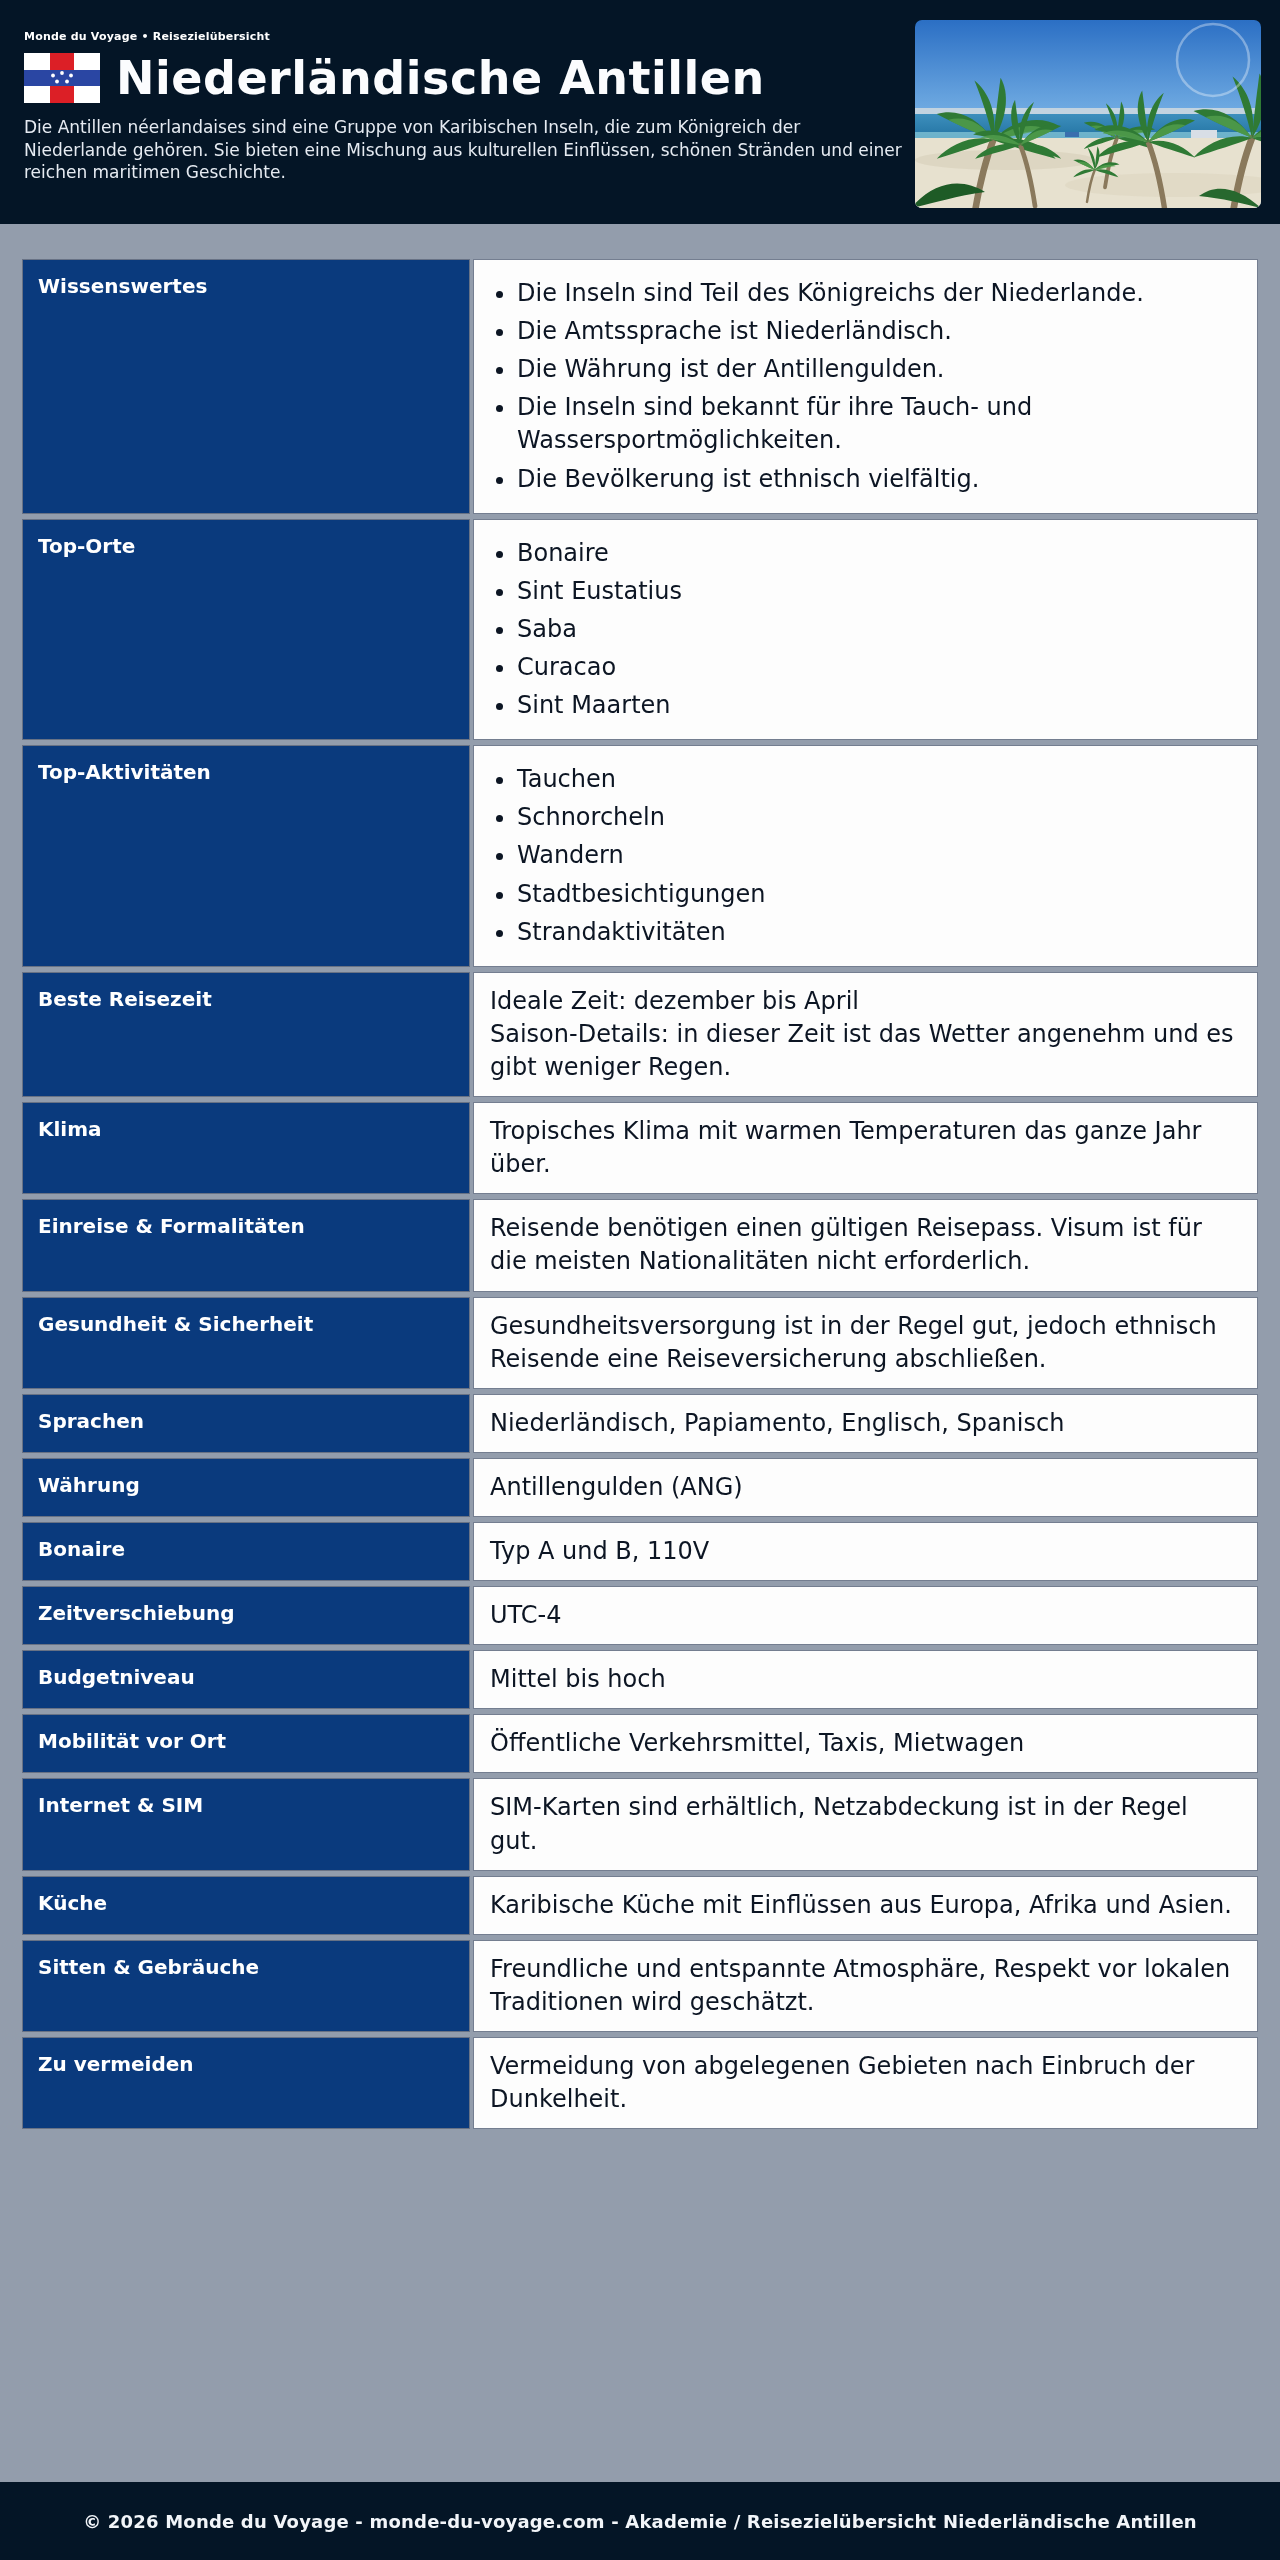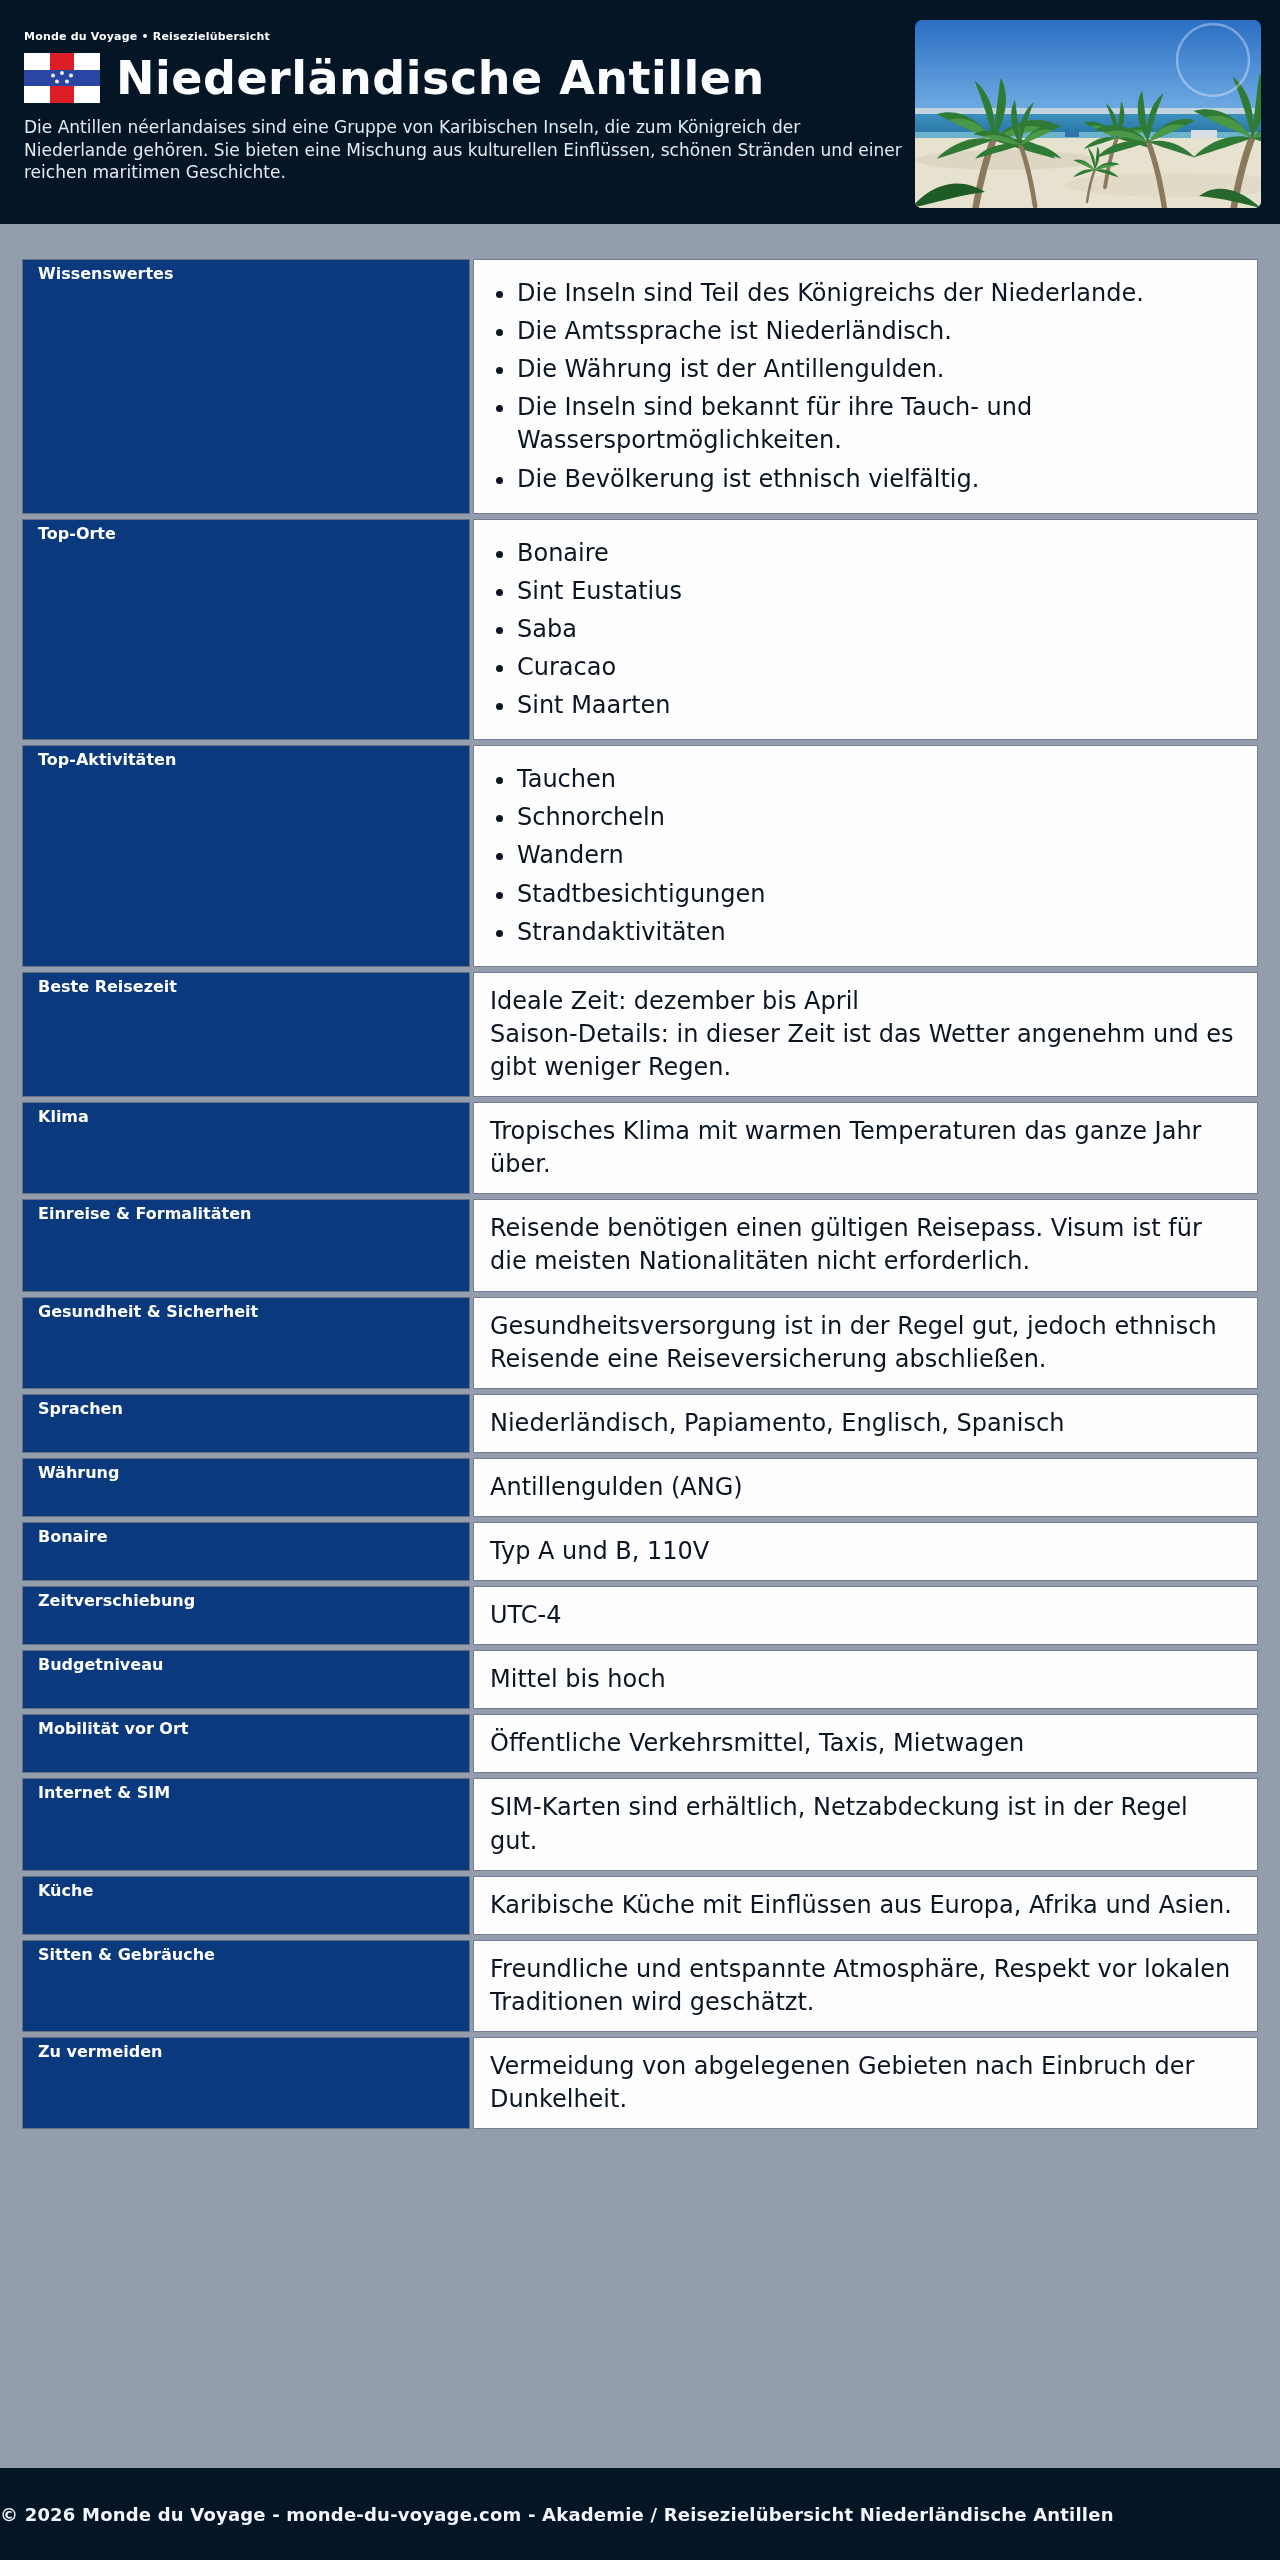--- a/index.html
+++ b/index.html
@@ -46,38 +46,38 @@
   }
   .header-photo{width:346px;height:188px;flex:0 0 auto;margin-top:-6px;}
   .header-photo svg{display:block;width:346px;height:188px;}
   
   main{flex:1 1 auto;padding:36px 23px 0 23px;}
   .info-table{width:100%;}
   .row{display:flex;gap:5px;margin-bottom:7px;}
   .label-cell{
     width:446px;flex:0 0 446px;
     background:var(--label-bg);color:#ffffff;
-    font-size:16px;font-weight:bold;
-    padding:4px 15px;
+    font-size:20px;font-weight:bold;
+    padding:14px 15px;
     box-shadow:0 0 0 1px rgba(25,35,60,.35);
   }
   .content-cell{
     flex:1 1 auto;
     background:var(--cell-bg);color:var(--text-dark);
     font-size:24px;line-height:1.38;
     padding:12px 16px;
     box-shadow:0 0 0 1px rgba(25,35,60,.25);
   }
   .content-cell ul{margin:2px 0;padding-left:27px;}
   .content-cell li{margin:5px 0;}
   
   footer{
     background:var(--header-bg);
-    height:92px;flex:0 0 auto;
-    display:flex;align-items:center;justify-content:flex-start;
+    height:78px;flex:0 0 auto;
+    display:flex;align-items:center;justify-content:center;
   }
   .footer-text{
     color:#f2f5f9;font-size:18px;font-weight:bold;letter-spacing:.2px;
     white-space:nowrap;
   }
 </style>
 </head>
 <body>
 
 <header>

